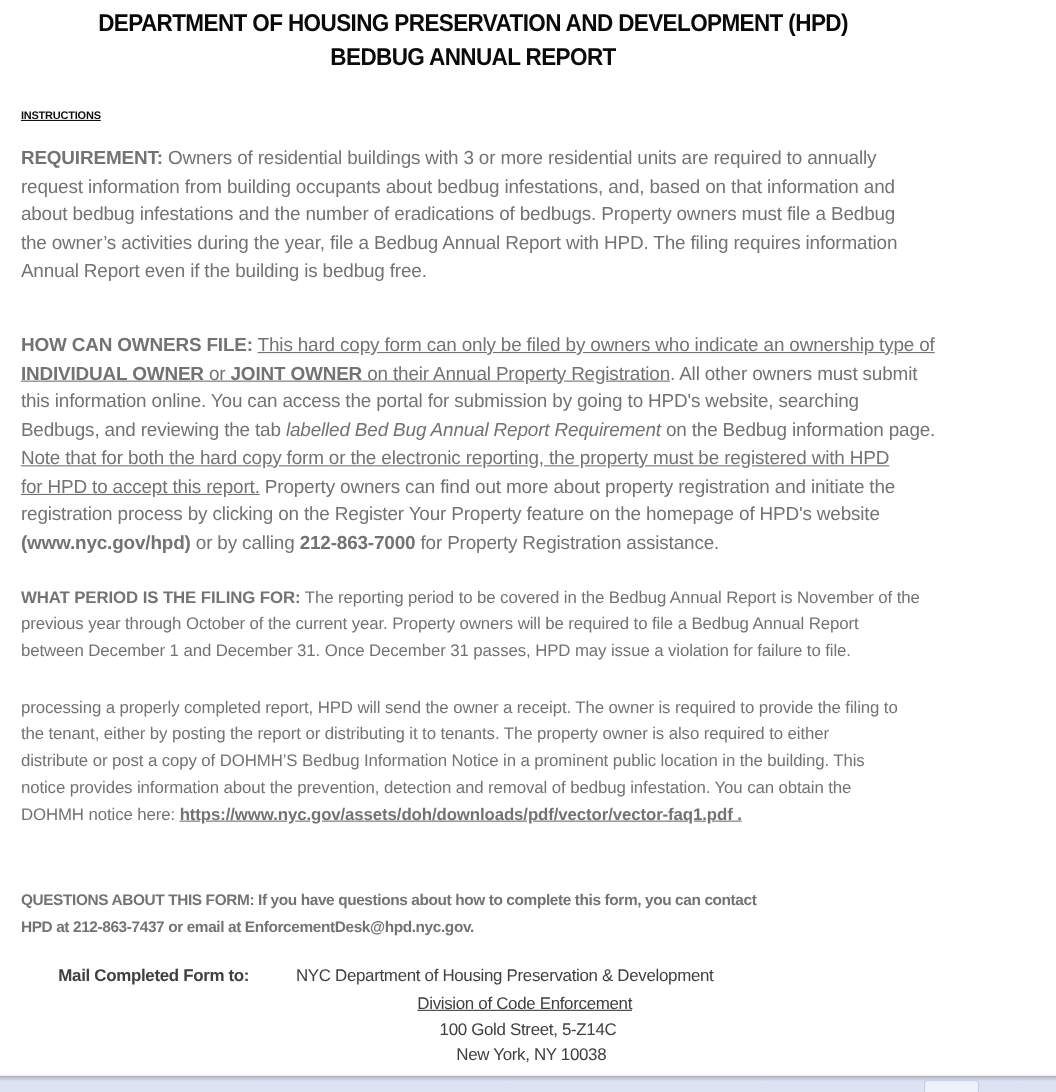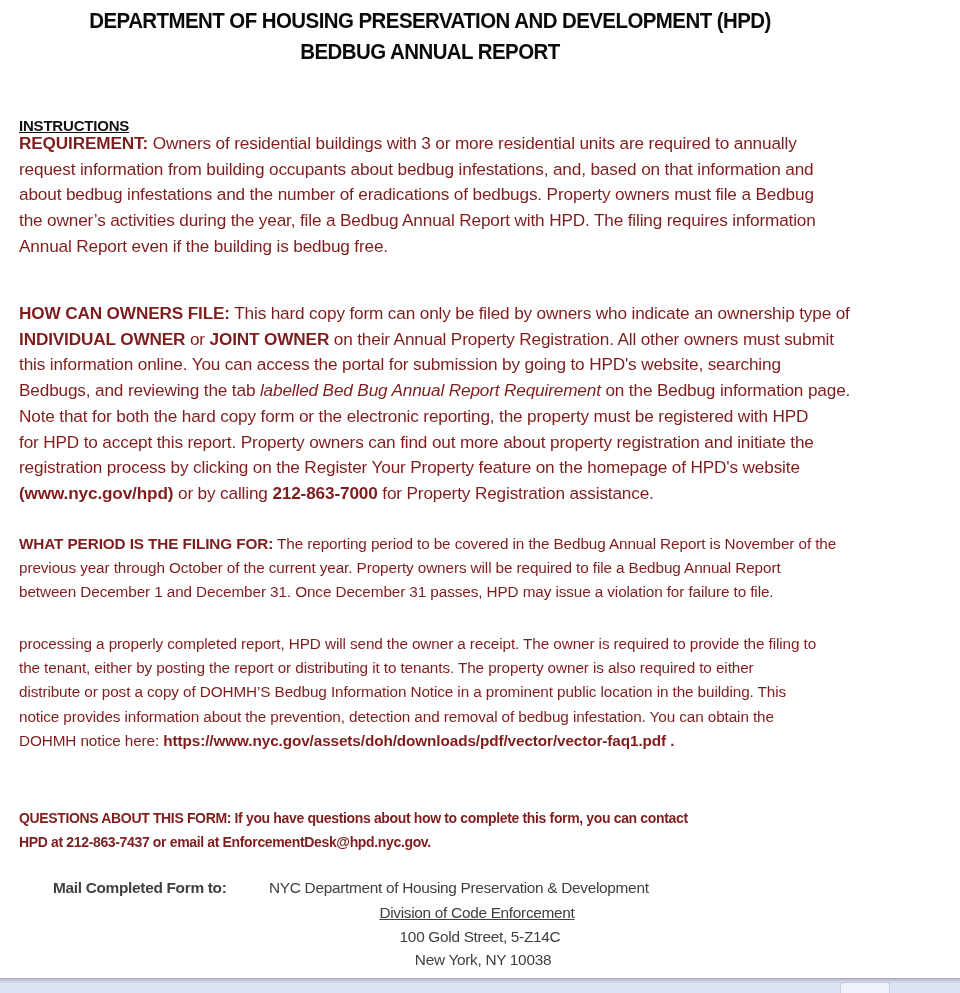--- a/index.html
+++ b/index.html
@@ -7,29 +7,29 @@
     body { position: relative; font-family: "Liberation Sans", "DejaVu Sans", sans-serif; color: #111111; }
     .page { position: absolute; left: 0; top: 0; width: 960px; height: 950px; background: #fff; }
     .title {
       position: absolute; left: 0; width: 860px; text-align: center;
       font-weight: bold; font-size: 22px; letter-spacing: -0.6px; color: #0a0a0a;
       transform: scaleX(0.93); transform-origin: center;
     }
     .title.l1 { top: 8px; left: 0; width: 860px; }
     .title.l2 { top: 39px; left: 0; width: 860px; }
     .instructions-heading {
-      position: absolute; left: 19px; top: 117px;
-      font-weight: bold; font-size: 15px; text-decoration: underline; letter-spacing: -0.2px;
+      position: absolute; left: 19px; top: 100px;
+      font-weight: bold; font-size: 10px; text-decoration: underline; letter-spacing: -0.2px;
     }
-    .para { position: absolute; left: 19px; width: 920px; color: #7f1d1d; }
+    .para { position: absolute; left: 19px; width: 920px; color: #737373; }
     .para.big { font-size: 17.2px; line-height: 25.7px; letter-spacing: -0.15px; }
     .para.med { font-size: 15.3px; line-height: 24.2px; letter-spacing: -0.1px; }
     .para b { font-weight: bold; }
     .para i { font-style: italic; }
-    .u { }
+    .u { text-decoration: underline; }
     .line { display: block; white-space: nowrap; }
     #p-req { top: 131px; }
     #p-how { top: 301px; }
     #p-period { top: 532px; }
     #p-process { top: 632px; }
     #p-questions {
       top: 806px; font-weight: bold; font-size: 14px; line-height: 24px; letter-spacing: -0.35px;
     }
     .mail { position: absolute; font-size: 15.4px; letter-spacing: -0.3px; color: #404040; }
     .mail-label { left: 53px; top: 879px; font-weight: bold; }

